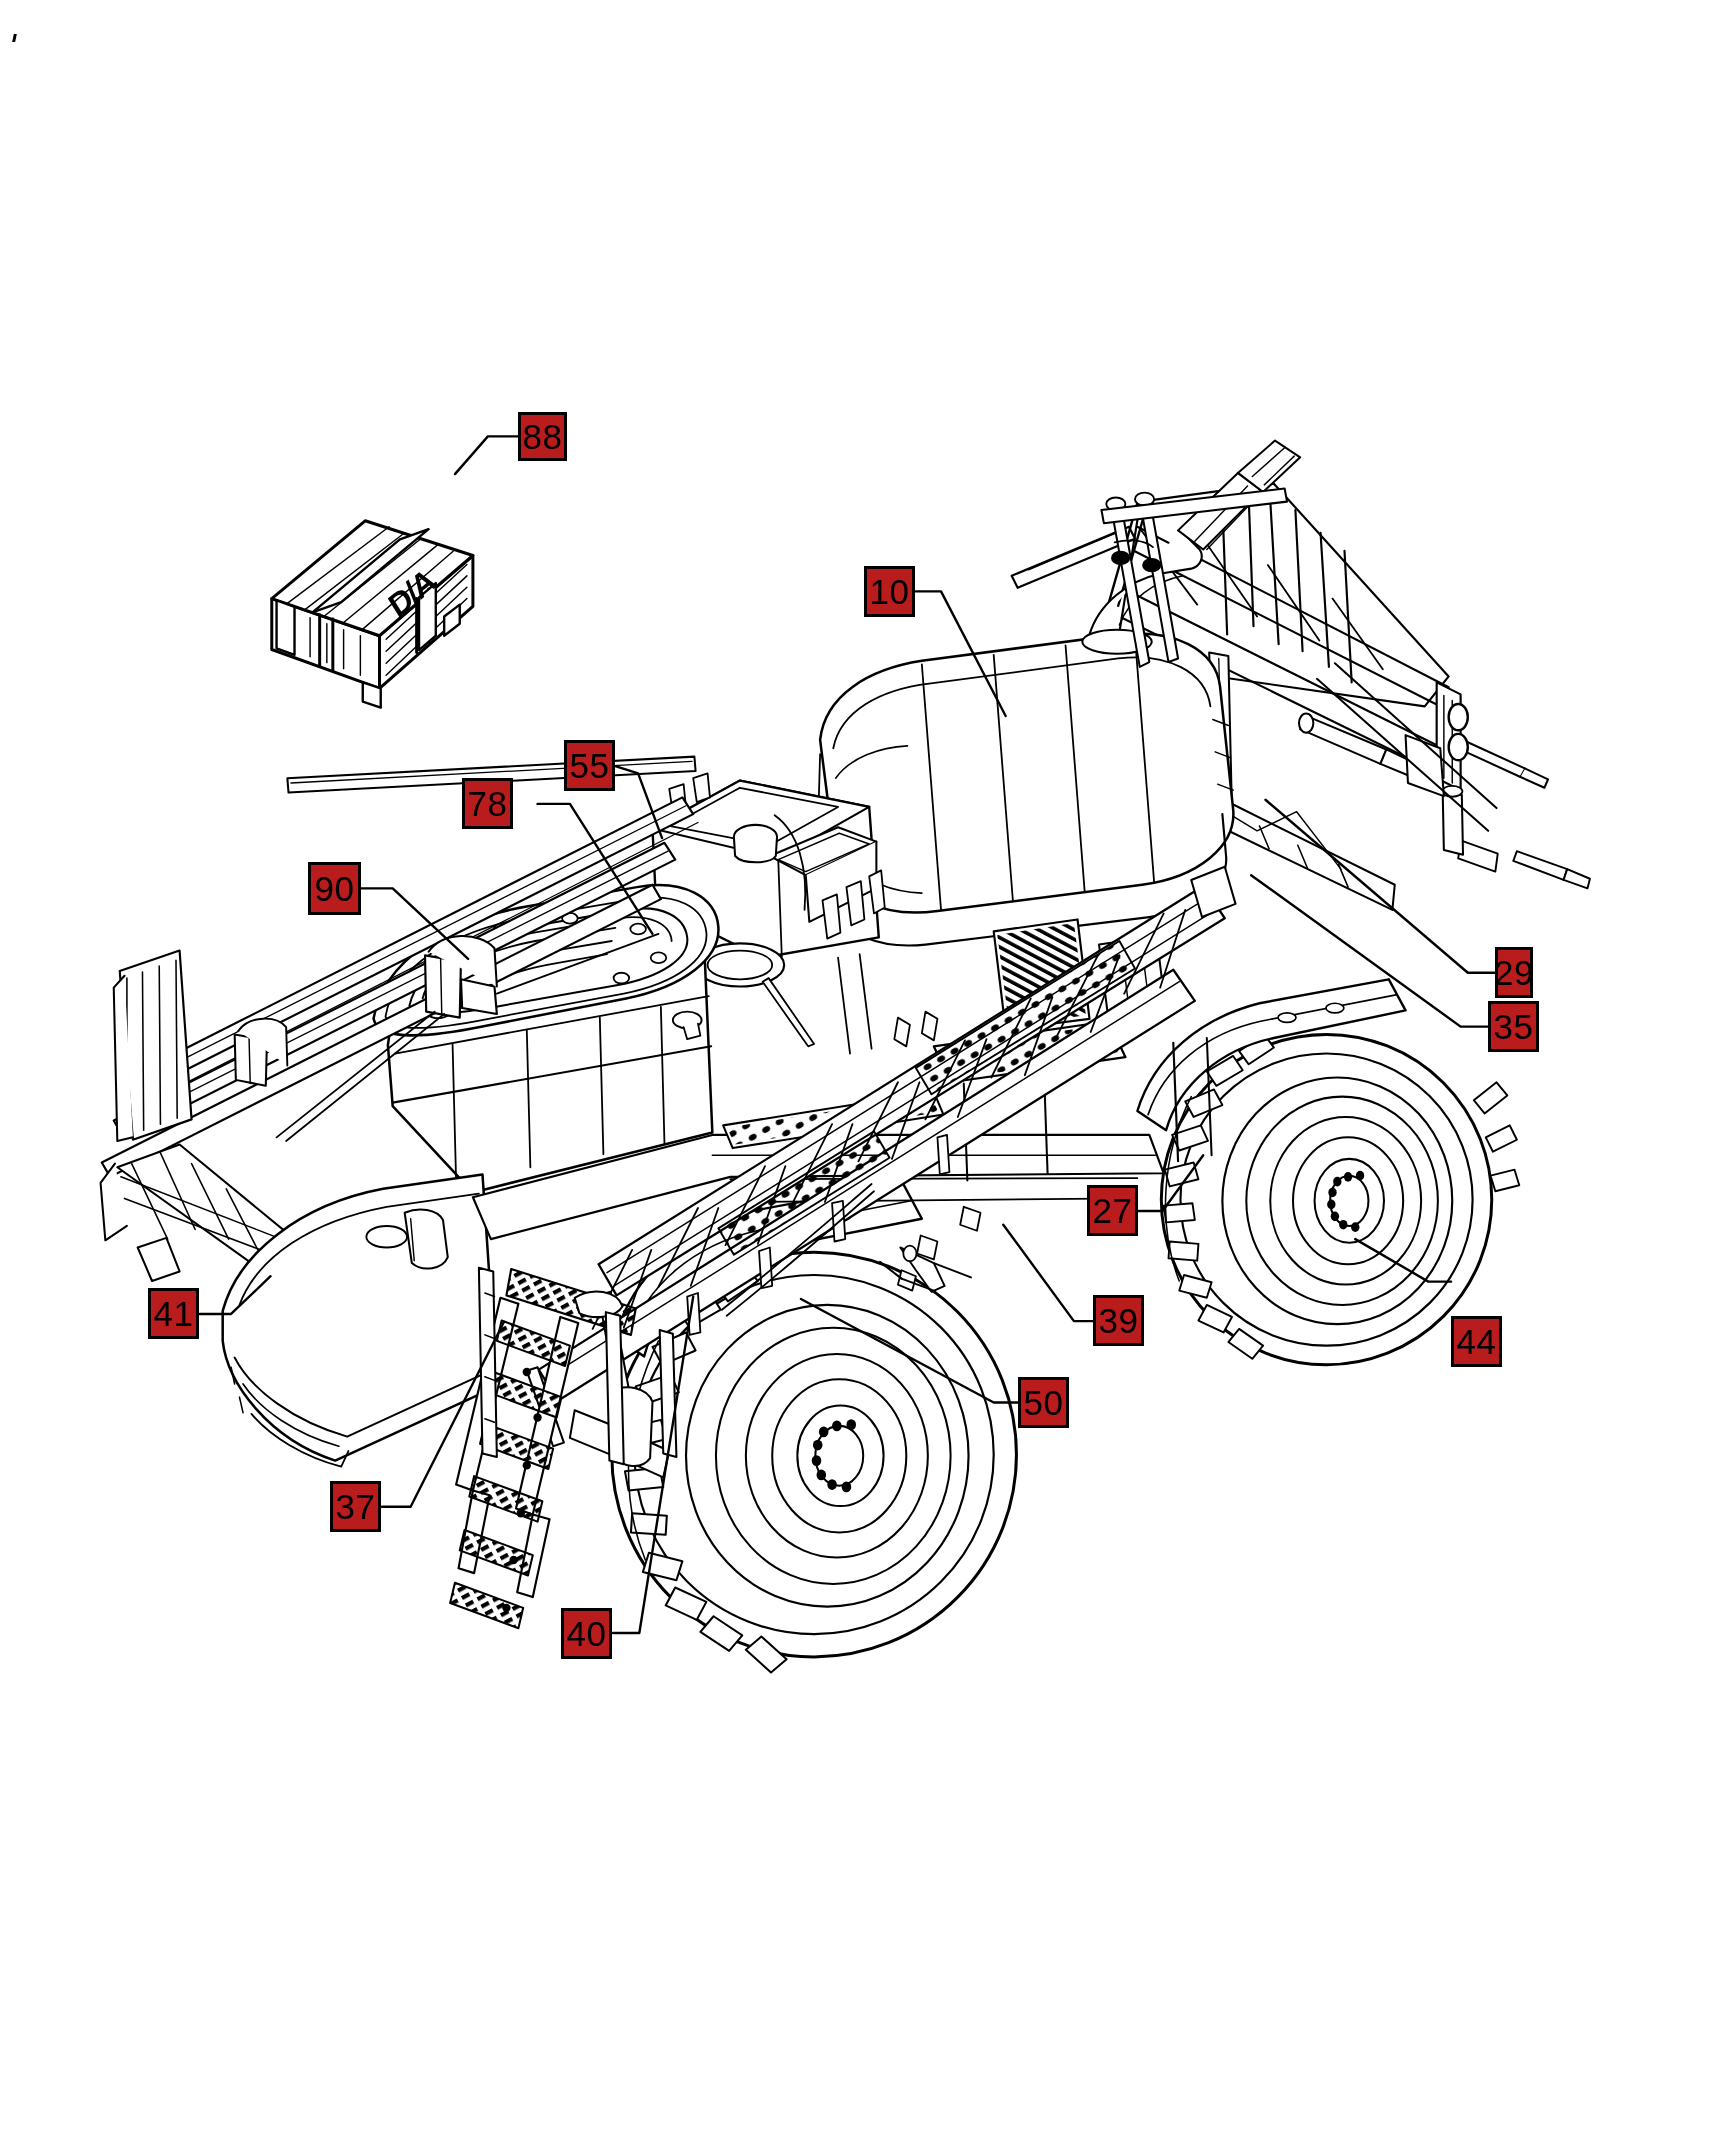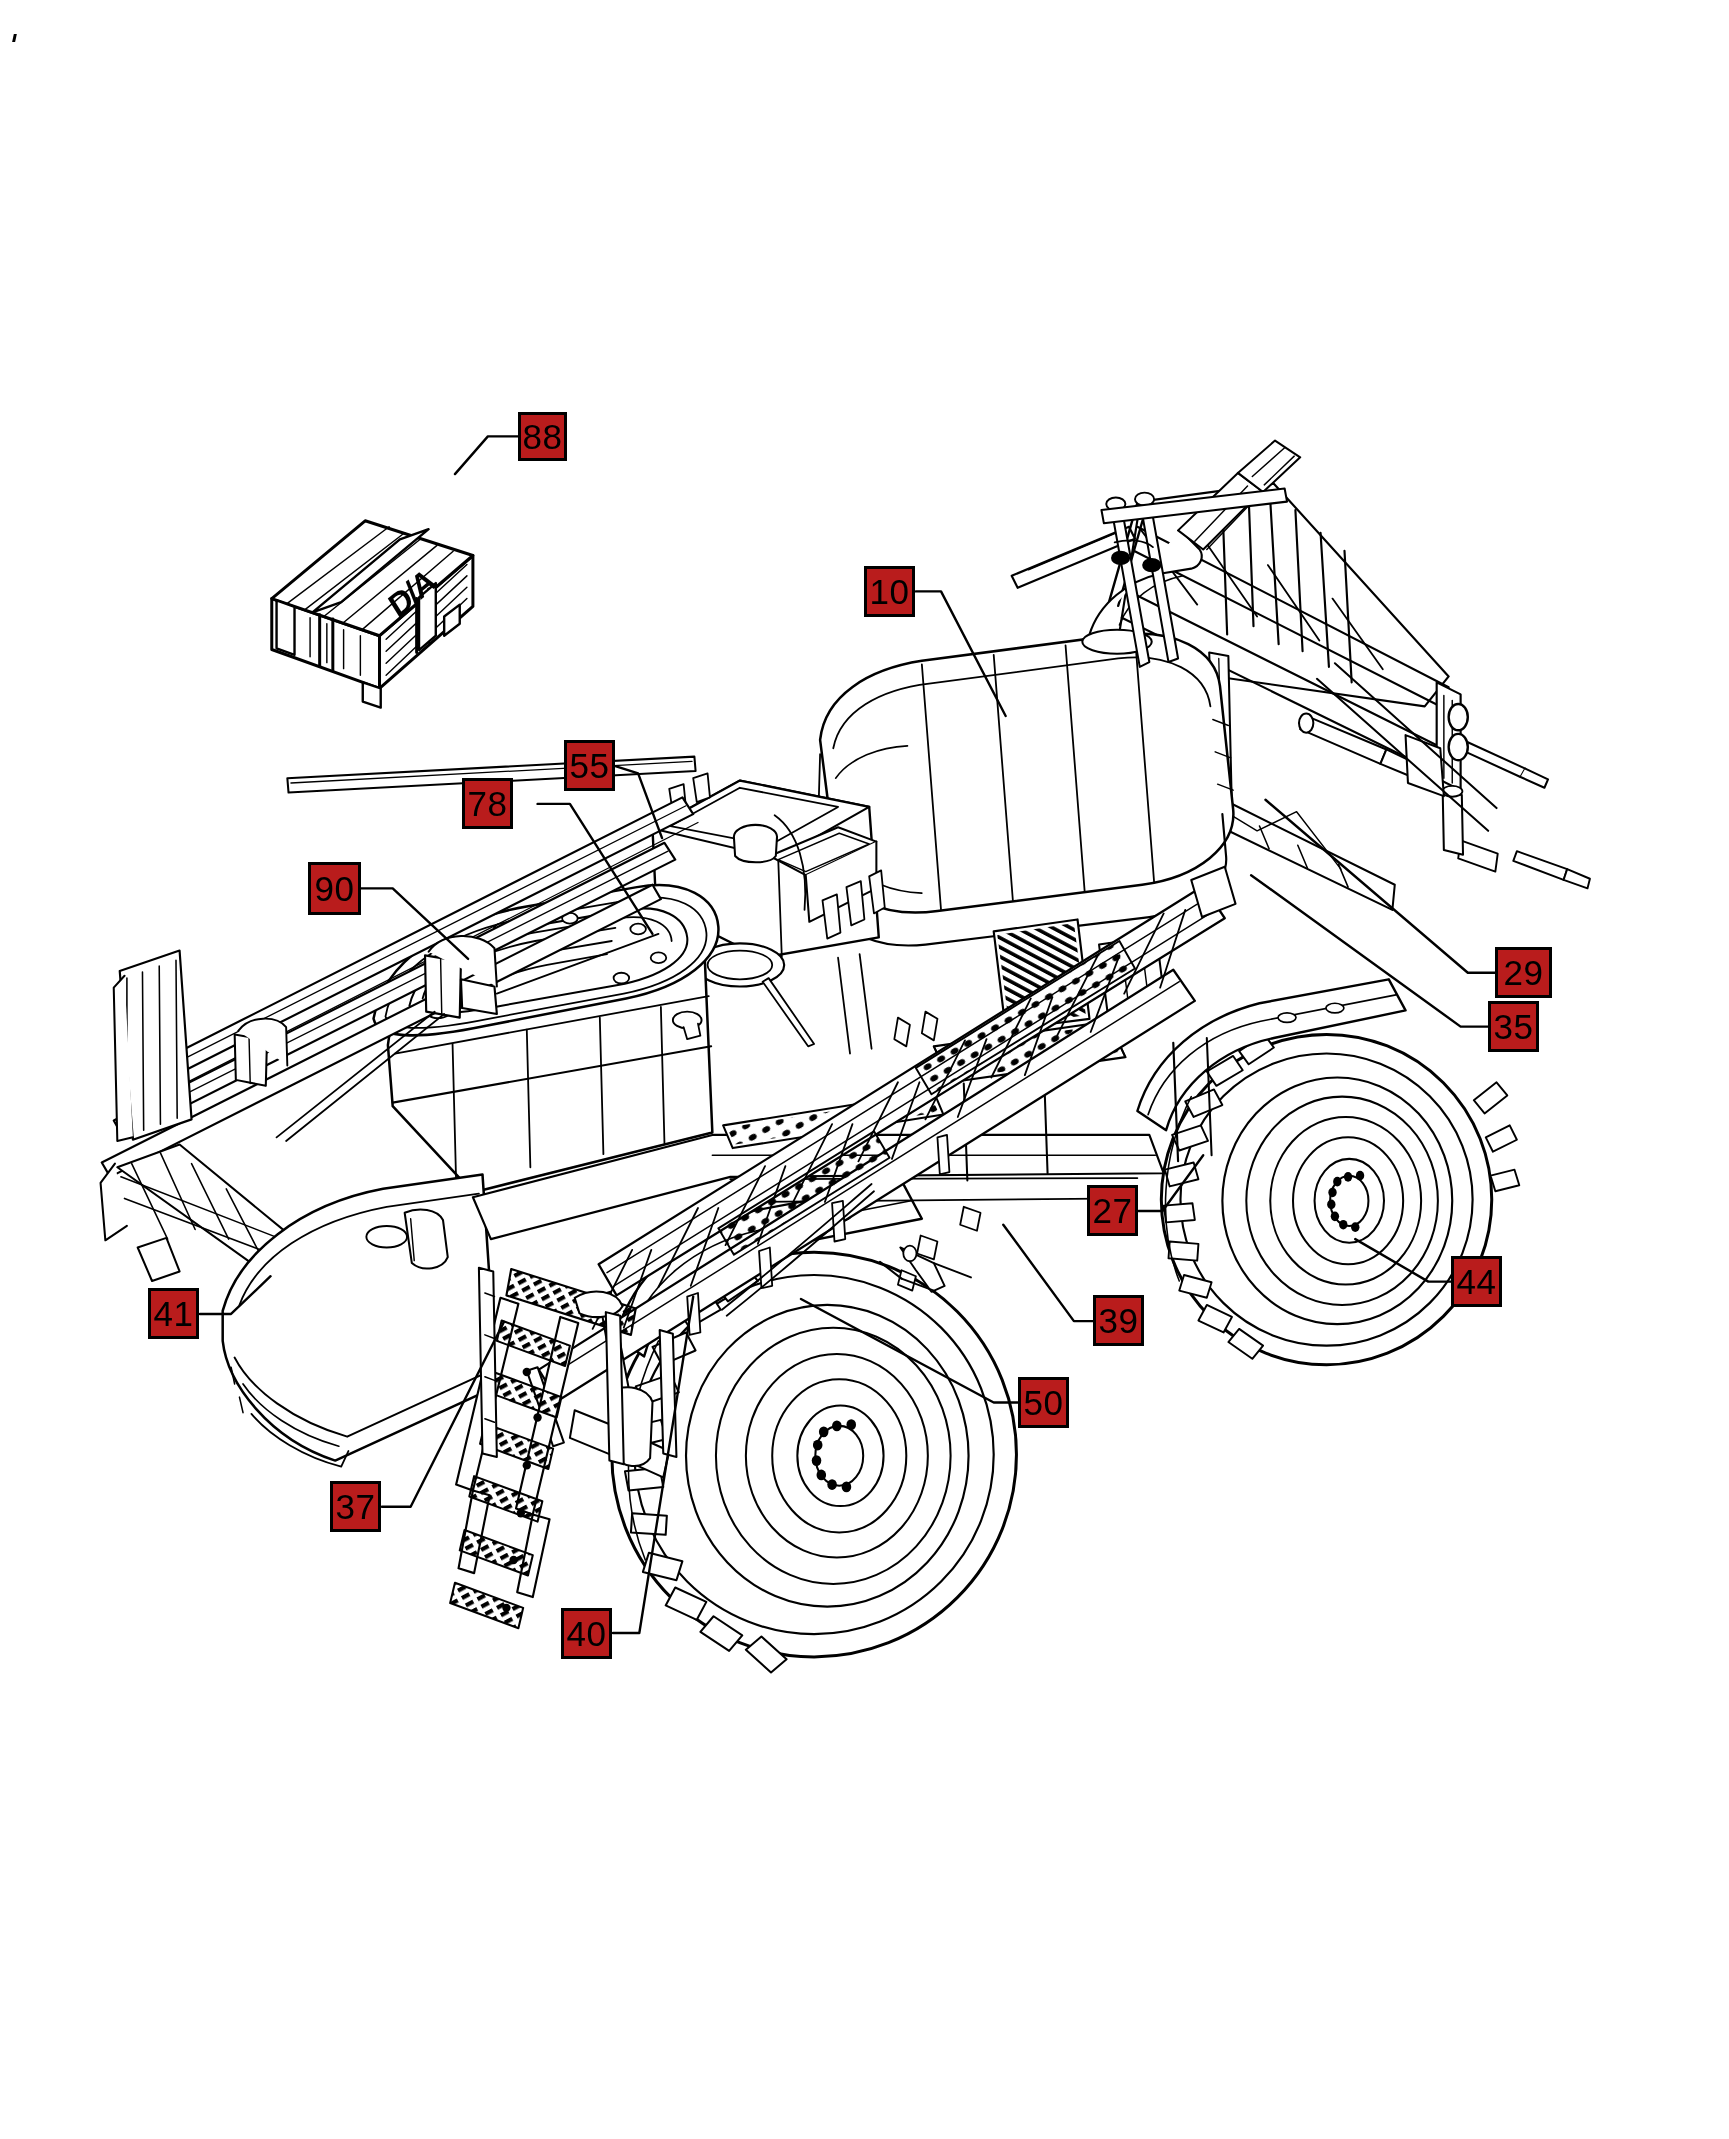--- a/index.html
+++ b/index.html
@@ -645,20 +645,20 @@
   <div class="callout-box" style="left:330px; top:1481px; width:51px; height:51px;">37</div>
 
   <div class="callout-box" style="left:561px; top:1608px; width:51px; height:51px;">40</div>
 
   <div class="callout-box" style="left:1018px; top:1377px; width:51px; height:51px;">50</div>
 
   <div class="callout-box" style="left:1093px; top:1295px; width:51px; height:51px;">39</div>
 
   <div class="callout-box" style="left:1087px; top:1185px; width:51px; height:51px;">27</div>
 
-  <div class="callout-box" style="left:1451px; top:1256px; width:51px; height:51px;">44</div>
-
-  <div class="callout-box" style="left:1495px; top:947px; width:57px; height:51px;">29</div>
+  <div class="callout-box" style="left:1451px; top:1316px; width:51px; height:51px;">44</div>
+
+  <div class="callout-box" style="left:1495px; top:947px; width:38px; height:51px;">29</div>
 
   <div class="callout-box" style="left:1488px; top:1001px; width:51px; height:51px;">35</div>
 
 </div>
 
 
 </body></html>

